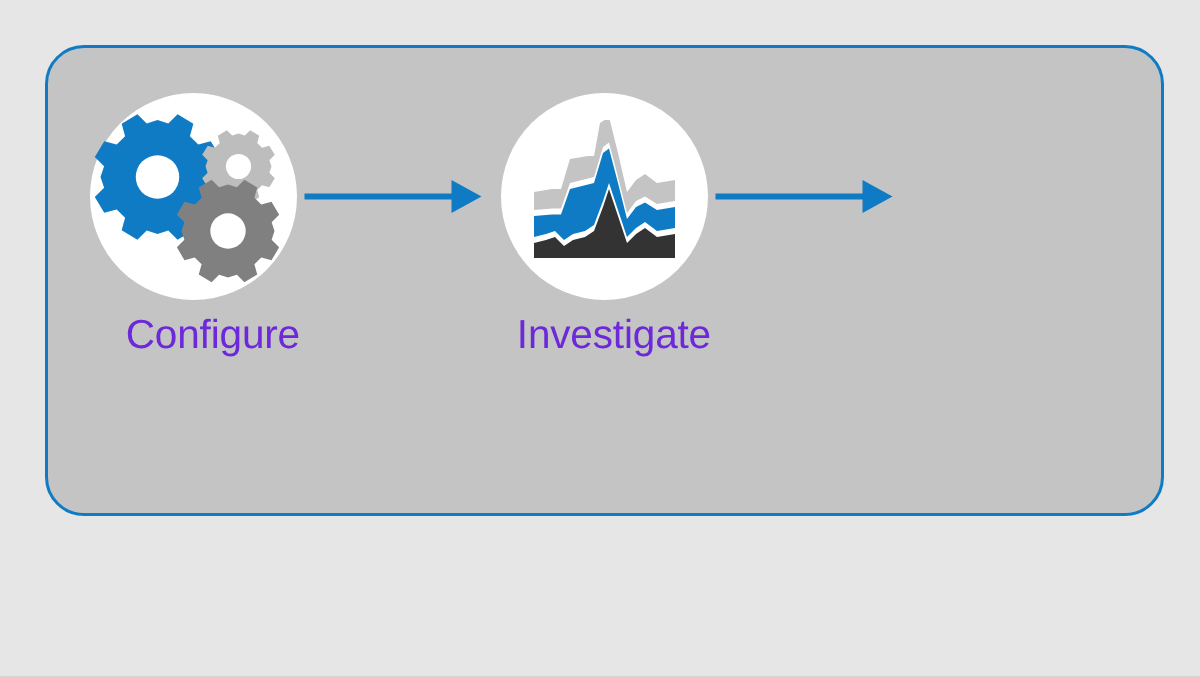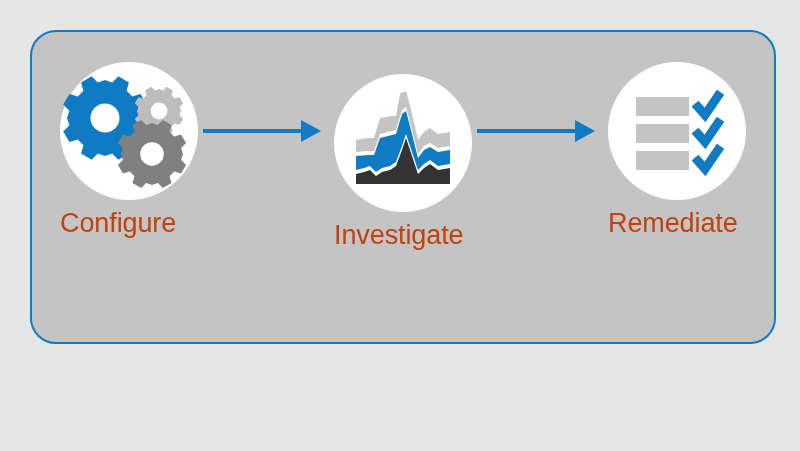--- a/index.html
+++ b/index.html
@@ -42,33 +42,33 @@
     position: absolute;
     border-radius: 50%;
     background: #ffffff;
     left: 0;
     top: 0;
   }
   .node-label {
     position: absolute;
     width: 100%;
     left: 0;
-    text-align: left;
-    color: #c2410c;
+    text-align: right;
+    color: #6d28d9;
     font-size: 27px;
     font-weight: 400;
     letter-spacing: -0.1px;
     white-space: nowrap;
   }
   
   #node-configure { left: 60px; top: 62px; width: 140px; height: 190px; }
   #node-configure .disc { width: 138px; height: 138px; }
   #node-configure .node-label { top: 146px; }
   
-  #node-investigate { left: 334px; top: 74px; width: 140px; height: 190px; }
+  #node-investigate { left: 334px; top: 62px; width: 140px; height: 190px; }
   #node-investigate .disc { width: 138px; height: 138px; }
   #node-investigate .node-label { top: 146px; }
   
   #node-remediate { left: 608px; top: 62px; width: 140px; height: 190px; }
   #node-remediate .disc { width: 138px; height: 138px; }
   #node-remediate .node-label { top: 146px; }
   
   #node-monitor { left: 156px; top: 287px; width: 128px; height: 150px; }
   #node-monitor .disc {
     width: 128px;
@@ -166,31 +166,15 @@
         <path d="M22,78 L34,77 L40,77 L46,60 L58,57 L62,56 L68,36 L72,33 L78,56 L84,80 L90,72 L96,69 L104,74 L116,72 L116,112 L22,112 Z" fill="#ffffff"></path>
         <path d="M22,82 L34,81 L40,81 L46,64 L58,61 L62,60 L68,40 L72,37 L78,60 L84,84 L90,76 L96,73 L104,78 L116,76 L116,112 L22,112 Z" fill="#0f7bc4"></path>
 
         <path d="M22,96 L30,94 L36,92 L42,98 L48,94 L56,92 L62,88 L68,72 L72,60 L78,78 L84,96 L90,90 L96,86 L104,92 L116,90 L116,112 L22,112 Z" fill="#ffffff"></path>
         <path d="M22,100 L30,98 L36,96 L42,102 L48,98 L56,96 L62,92 L68,76 L72,64 L78,82 L84,100 L90,94 L96,90 L104,96 L116,94 L116,112 L22,112 Z" fill="#333333"></path>
       </g>
     </svg>
     <div class="node-label">Investigate</div>
   </div>
 
-  <div class="node" id="node-remediate">
-    <div class="disc"></div>
-    <svg class="icon-svg" width="138" height="138" viewBox="0 0 138 138">
-      <g fill="#c4c4c4">
-        <rect x="28" y="35" width="53" height="19"></rect>
-        <rect x="28" y="62" width="53" height="19"></rect>
-        <rect x="28" y="89" width="53" height="19"></rect>
-      </g>
-      <g fill="none" stroke="#0f7bc4" stroke-width="9" stroke-linecap="square" stroke-linejoin="miter">
-        <polyline points="90,45 97,53 110,34"></polyline>
-        <polyline points="90,72 97,80 110,61"></polyline>
-        <polyline points="90,99 97,107 110,88"></polyline>
-      </g>
-    </svg>
-    <div class="node-label">Remediate</div>
-  </div>
 
 
 </div>
 
 </body></html>

